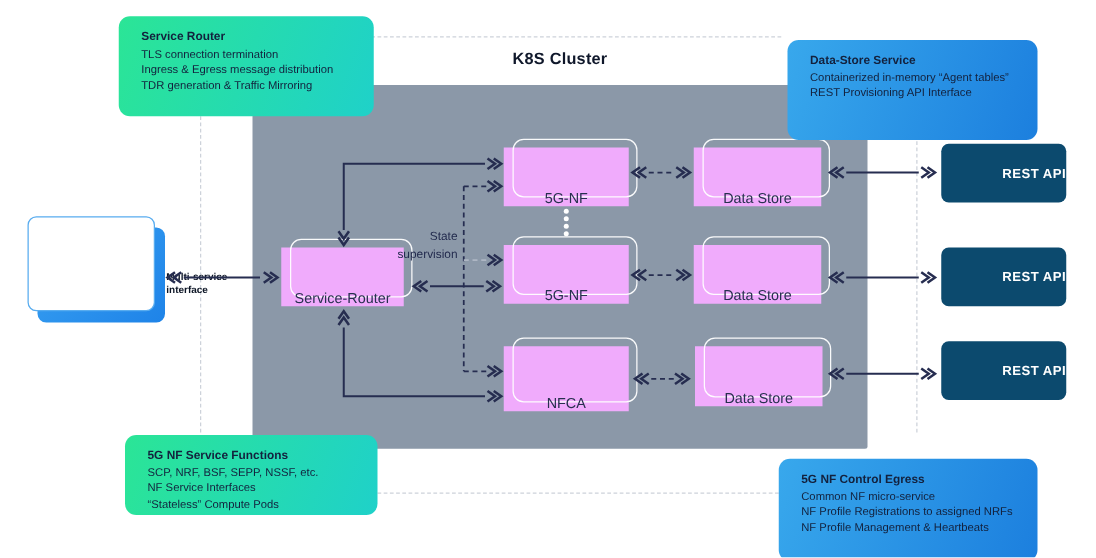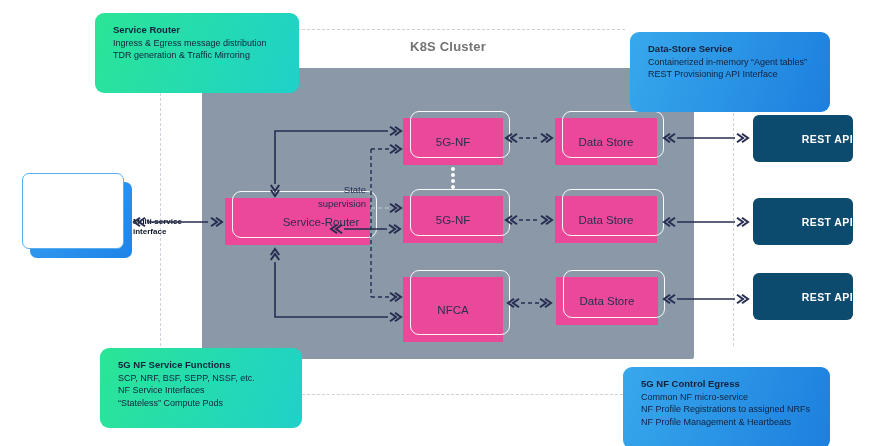--- a/index.html
+++ b/index.html
@@ -7,33 +7,33 @@
          font-family:"Liberation Sans",sans-serif;overflow:hidden;}
 
   
   .guide-h{position:absolute;border-top:1px dashed #cdd2da;height:0;}
   .guide-v{position:absolute;border-left:1px dashed #cdd2da;width:0;}
 
   
   .cluster{position:absolute;left:202px;top:68px;width:492px;height:291px;
            background:#8B98A8;border-radius:2px;}
   .cluster-title{position:absolute;left:202px;top:39px;width:492px;text-align:center;
-           font-size:13px;font-weight:bold;color:#737373;letter-spacing:.2px;}
+           font-size:13px;font-weight:bold;color:#0f172a;letter-spacing:.2px;}
 
   
   .callout{position:absolute;border-radius:9px;padding:11px 12px 8px 18px;
            color:#13213D;box-sizing:border-box;z-index:5;}
   .callout.green{background:linear-gradient(110deg,#2BE596 0%,#1FD1C9 100%);}
   .callout.blue{background:linear-gradient(110deg,#38A8EC 0%,#1C7FDE 100%);margin-top:19px;}
   .callout .c-title{font-size:9.5px;font-weight:bold;line-height:1.35;}
   .callout .c-line{font-size:9px;line-height:1.38;}
 
   
-  .node{position:absolute;background:#ec4899;border-radius:0;z-index:2;
-        display:flex;align-items:center;justify-content:center;
+  .node{position:absolute;background:#f0abfc;border-radius:0;z-index:2;
+        display:flex;align-items:flex-end;justify-content:center;
         color:#27304F;font-size:11.5px;}
   .node.stack-r::before{content:"";position:absolute;inset:-7px -7px 7px 7px;
         border:1.5px solid rgba(255,255,255,.95);border-radius:9px;z-index:-1;}
 
   
   .blue-node{position:absolute;left:30px;top:182px;width:102px;height:76px;
         background:linear-gradient(135deg,#3BA3F2,#1E83E8);border-radius:7px;
         display:flex;align-items:center;justify-content:center;z-index:2;
         color:#fff;font-weight:bold;font-size:11px;line-height:1.4;text-align:center;
         white-space:pre-line;}
@@ -61,60 +61,61 @@
   <div class="guide-h" style="left:297px;top:29px;width:328px;"></div>
   <div class="guide-h" style="left:297px;top:394px;width:326px;"></div>
   <div class="guide-v" style="left:160px;top:93px;height:253px;"></div>
   <div class="guide-v" style="left:733px;top:93px;height:253px;"></div>
 
   <div class="cluster"></div>
   <div class="cluster-title">K8S Cluster</div>
 
   <div class="callout green" style="left:95px;top:13px;width:204px;height:80px;">
     <div class="c-title">Service Router</div>
+    <div class="c-line">TLS connection termination</div>
     <div class="c-line">Ingress &amp; Egress message distribution</div>
     <div class="c-line">TDR generation &amp; Traffic Mirroring</div>
   </div>
 
   <div class="callout blue" style="left:630px;top:13px;width:200px;height:80px;">
     <div class="c-title">Data-Store Service</div>
     <div class="c-line">Containerized in-memory “Agent tables”</div>
     <div class="c-line">REST Provisioning API Interface</div>
   </div>
 
-  <div class="callout green" style="left:100px;top:348px;width:202px;height:80px;">
+  <div class="callout green" style="left:100px;top:348px;width:202px;height:64px;">
     <div class="c-title">5G NF Service Functions</div>
     <div class="c-line">SCP, NRF, BSF, SEPP, NSSF, etc.</div>
     <div class="c-line">NF Service Interfaces</div>
     <div class="c-line">“Stateless” Compute Pods</div>
   </div>
 
   <div class="callout blue" style="left:623px;top:348px;width:207px;height:82px;">
     <div class="c-title">5G NF Control Egress</div>
     <div class="c-line">Common NF micro-service</div>
     <div class="c-line">NF Profile Registrations to assigned NRFs</div>
     <div class="c-line">NF Profile Management &amp; Heartbeats</div>
   </div>
 
   <div class="blue-node">
     <div class="inner">Other 5G
 Network
 NFs</div>
   </div>
 
-  <div class="node stack-r" style="left:225px;top:198px;width:98px;height:47px;padding-left:47px;">
+  <div class="node stack-r" style="left:225px;top:198px;width:98px;height:47px;">
     <span>Service-Router</span>
   </div>
   <div class="node stack-r" style="left:403px;top:118px;width:100px;height:47px;">
     <span>5G-NF</span>
   </div>
   <div class="node stack-r" style="left:403px;top:196px;width:100px;height:47px;">
     <span>5G-NF</span>
   </div>
-  <div class="node stack-r" style="left:403px;top:277px;width:100px;height:65px;">
+  <div class="node stack-r" style="left:403px;top:277px;width:100px;height:52px;">
     <span>NFCA</span>
   </div>
   <div class="node stack-r" style="left:555px;top:118px;width:102px;height:47px;">
     <span>Data Store</span>
   </div>
   <div class="node stack-r" style="left:555px;top:196px;width:102px;height:47px;">
     <span>Data Store</span>
   </div>
   <div class="node stack-r" style="left:556px;top:277px;width:102px;height:48px;">
     <span>Data Store</span>

